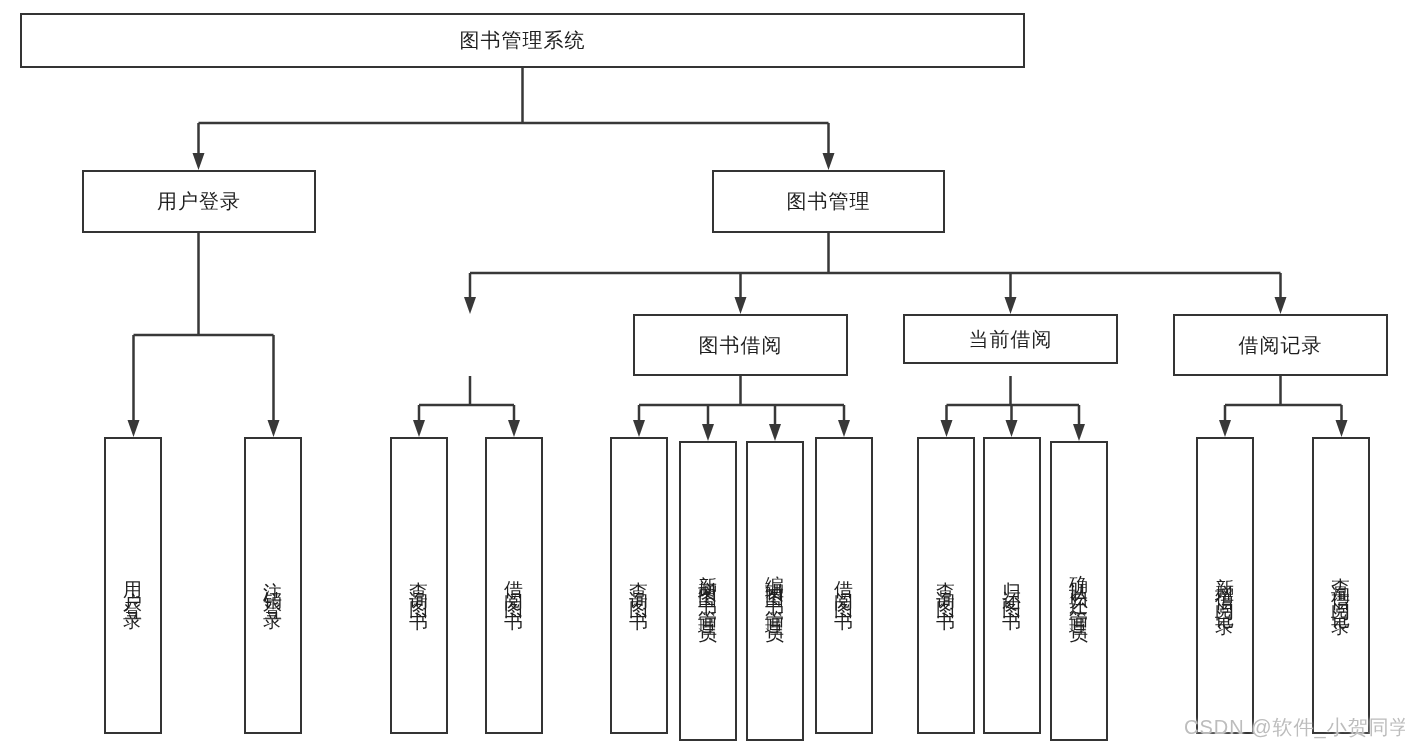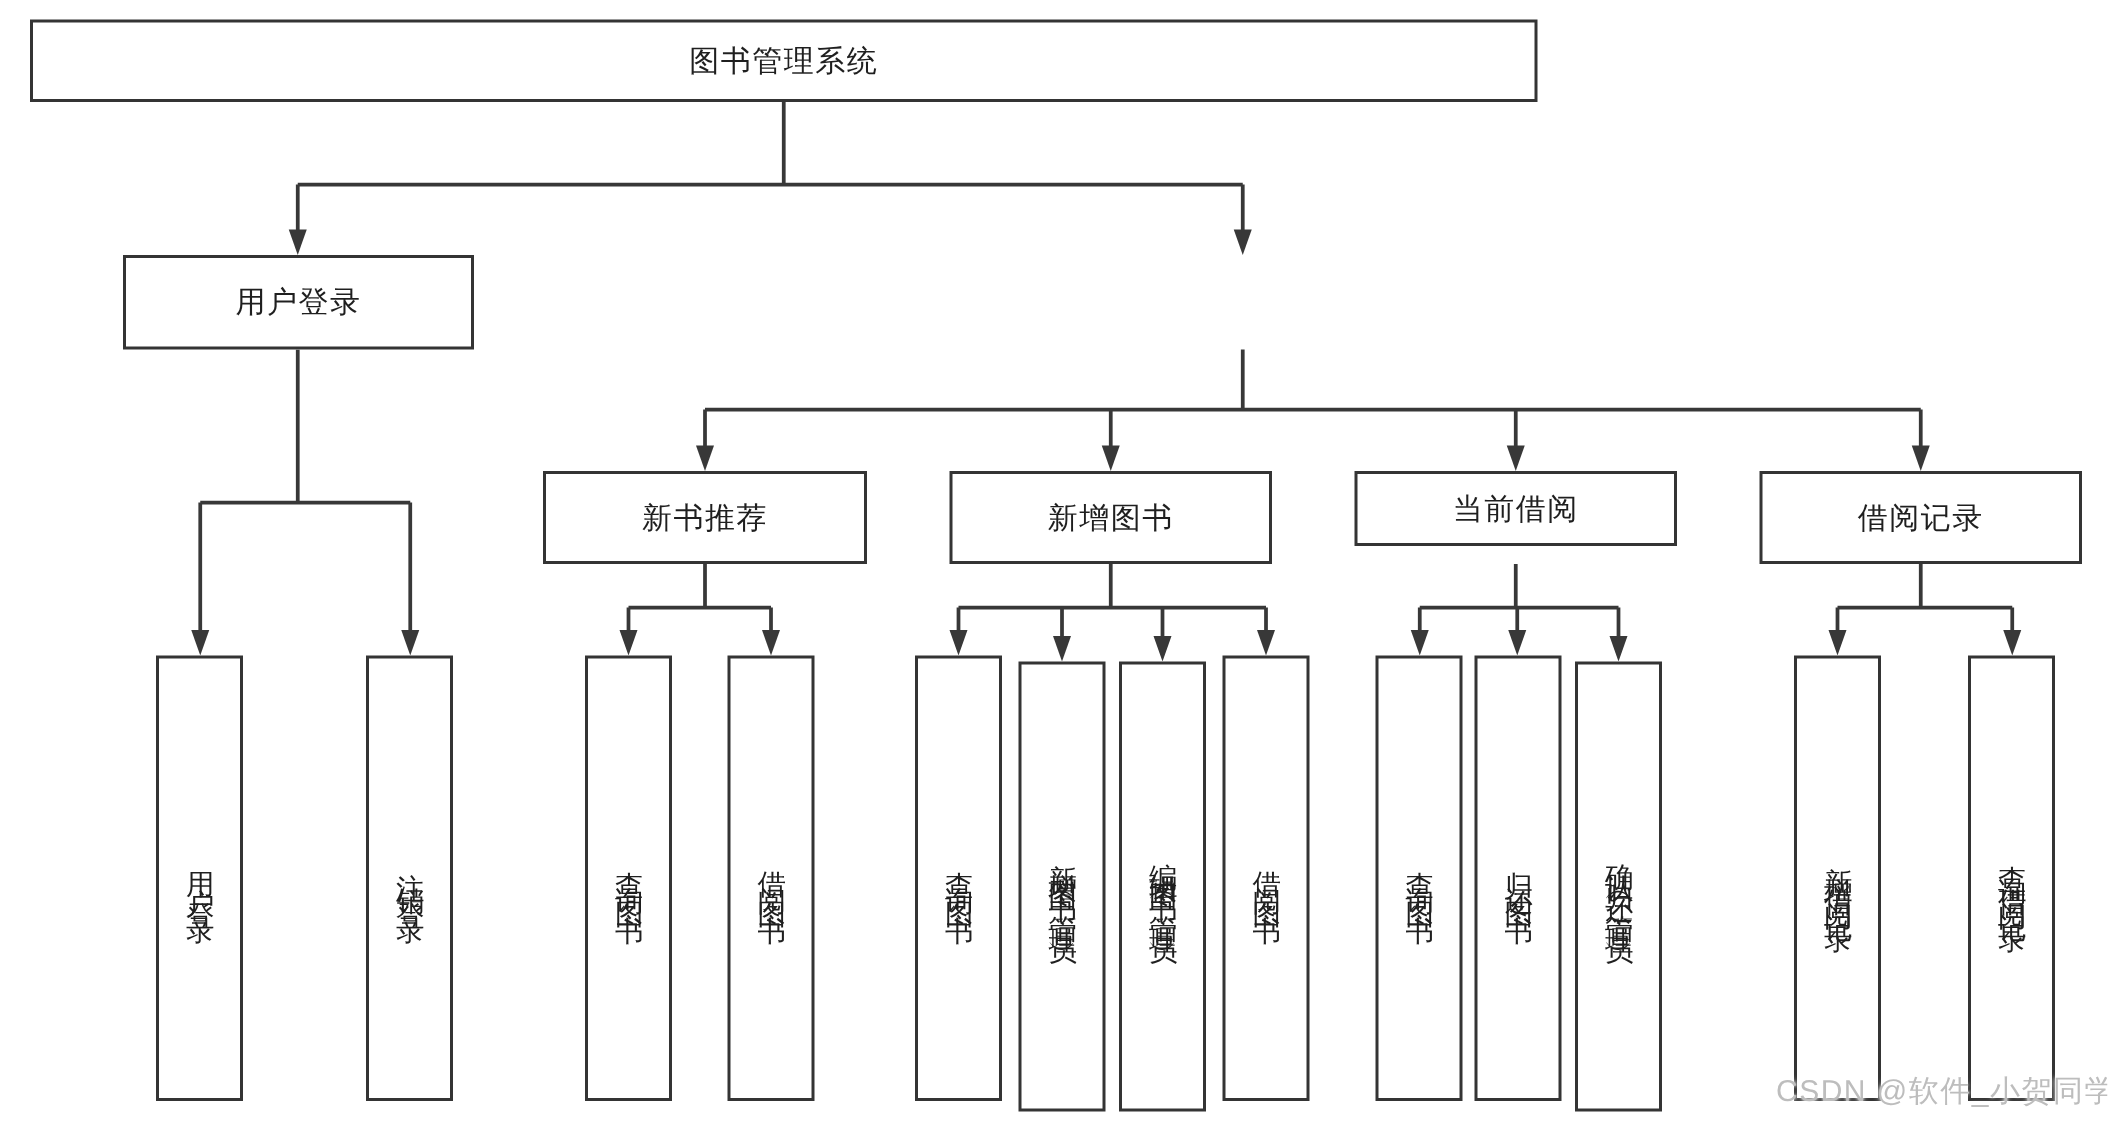--- a/index.html
+++ b/index.html
@@ -100,23 +100,23 @@
       <polygon points="1005.5,420 1017.5,420 1011.5,437"></polygon>
       <polygon points="1073,424 1085,424 1079,441"></polygon>
       <polygon points="1219,420 1231,420 1225,437"></polygon>
       <polygon points="1335.5,420 1347.5,420 1341.5,437"></polygon>
     </g>
   </svg>
 
   <div class="node node-h" style="left:20px; top:13px; width:1005px; height:55px;">图书管理系统</div>
 
   <div class="node node-h" style="left:82px; top:170px; width:234px; height:63px;">用户登录</div>
+  <div class="node node-h" style="left:712px; top:170px; width:233px; height:63px;">图书管理</div>
 
-  <div class="node node-h" style="left:362px; top:314px; width:216px; height:62px;">新书推荐</div>
-  <div class="node node-h" style="left:633px; top:314px; width:215px; height:62px;">新增图书</div>
+  <div class="node node-h" style="left:633px; top:314px; width:215px; height:62px;">图书借阅</div>
   <div class="node node-h" style="left:903px; top:314px; width:215px; height:50px;">当前借阅</div>
   <div class="node node-h" style="left:1173px; top:314px; width:215px; height:62px;">借阅记录</div>
 
   <div class="node node-v" style="left:104px; top:437px;">用户登录</div>
   <div class="node node-v" style="left:244px; top:437px;">注销登录</div>
 
   <div class="node node-v" style="left:390px; top:437px;">查询图书</div>
   <div class="node node-v" style="left:485px; top:437px;">借阅图书</div>
 
   <div class="node node-v" style="left:610px; top:437px;">查询图书</div>

